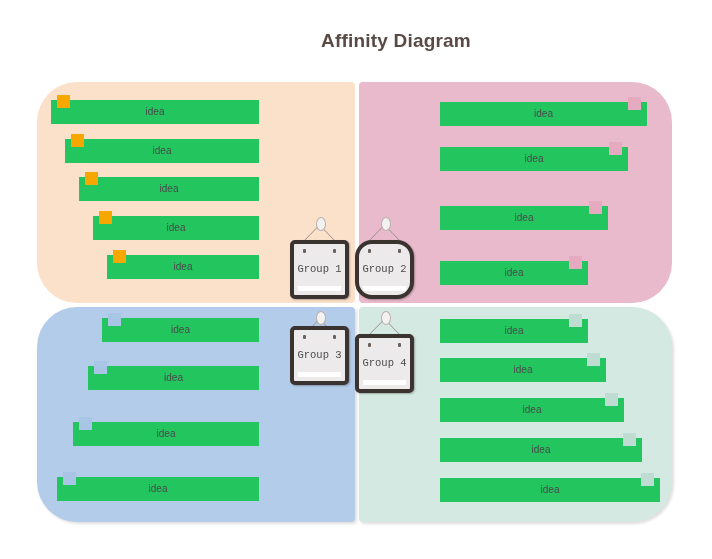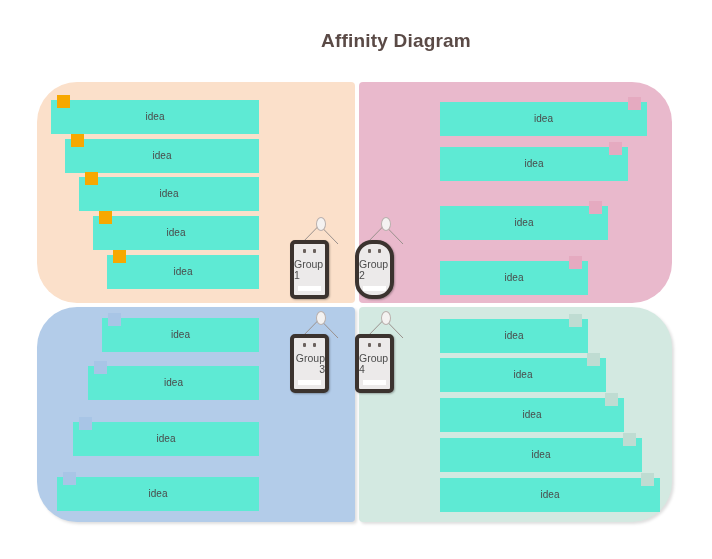--- a/index.html
+++ b/index.html
@@ -62,22 +62,22 @@
     left: 359px; top: 307px;
     width: 313px; height: 215px;
     background: #d3e9e1;
     border-radius: 4px 40px 40px 4px;
     box-shadow: 2px 2px 3px rgba(0,0,0,0.13);
   }
 
   
   .idea-card {
     position: absolute;
-    height: 34px;
-    background: #5eead4;
+    height: 24px;
+    background: #22c55e;
     box-sizing: border-box;
     display: flex;
     align-items: center;
     justify-content: center;
   }
   .idea-label {
     font-size: 10px;
     color: #4a4a4a;
     line-height: 1;
   }
@@ -90,31 +90,32 @@
   .marker-right { right: 6px; top: -5px; }
 
   .m-orange { background: #f7a800; }
   .m-pink   { background: #e5aac0; }
   .m-blue   { background: #a8c5e6; }
   .m-green  { background: #bfdcd2; }
 
   
   .plaque {
     position: absolute;
-    width: 39px;
+    width: 59px;
     height: 59px;
     box-sizing: border-box;
     border: 4px solid #3b332f;
     border-radius: 5px;
     background: #eceaea;
     display: flex;
     align-items: center;
     justify-content: center;
     z-index: 6;
     box-shadow: 1px 1px 2px rgba(0,0,0,0.28);
+    font-family: Liberation Mono, monospace;
   }
   .plaque-label {
     font-size: 10.5px;
     color: #4c4c4c;
     line-height: 1;
   }
   .plaque-strip {
     position: absolute;
     left: 4px;
     right: 4px;
@@ -250,21 +251,21 @@
         <div class="plaque-screw screw-l"></div>
         <div class="plaque-screw screw-r"></div>
         <span class="plaque-label">Group 2</span>
         <div class="plaque-strip"></div>
       </div>
       <svg class="hanger" width="63" height="28" style="left: 353px; top: 217px;">
         <line x1="31.5" y1="8" x2="13" y2="27" stroke="#9a918d" stroke-width="1"></line>
         <line x1="31.5" y1="8" x2="50" y2="27" stroke="#9a918d" stroke-width="1"></line>
       </svg>
       <div class="hook" style="left: 380.5px; top: 217px;"></div>
-      <div class="plaque" style="left: 290px; top: 334px; text-align: right;">
+      <div class="plaque" style="left: 290px; top: 326px; text-align: right;">
         <div class="plaque-screw screw-l"></div>
         <div class="plaque-screw screw-r"></div>
         <span class="plaque-label">Group 3</span>
         <div class="plaque-strip"></div>
       </div>
       <svg class="hanger" width="63" height="28" style="left: 288px; top: 311px;">
         <line x1="31.5" y1="8" x2="13" y2="27" stroke="#9a918d" stroke-width="1"></line>
         <line x1="31.5" y1="8" x2="50" y2="27" stroke="#9a918d" stroke-width="1"></line>
       </svg>
       <div class="hook" style="left: 315.5px; top: 311px;"></div>

